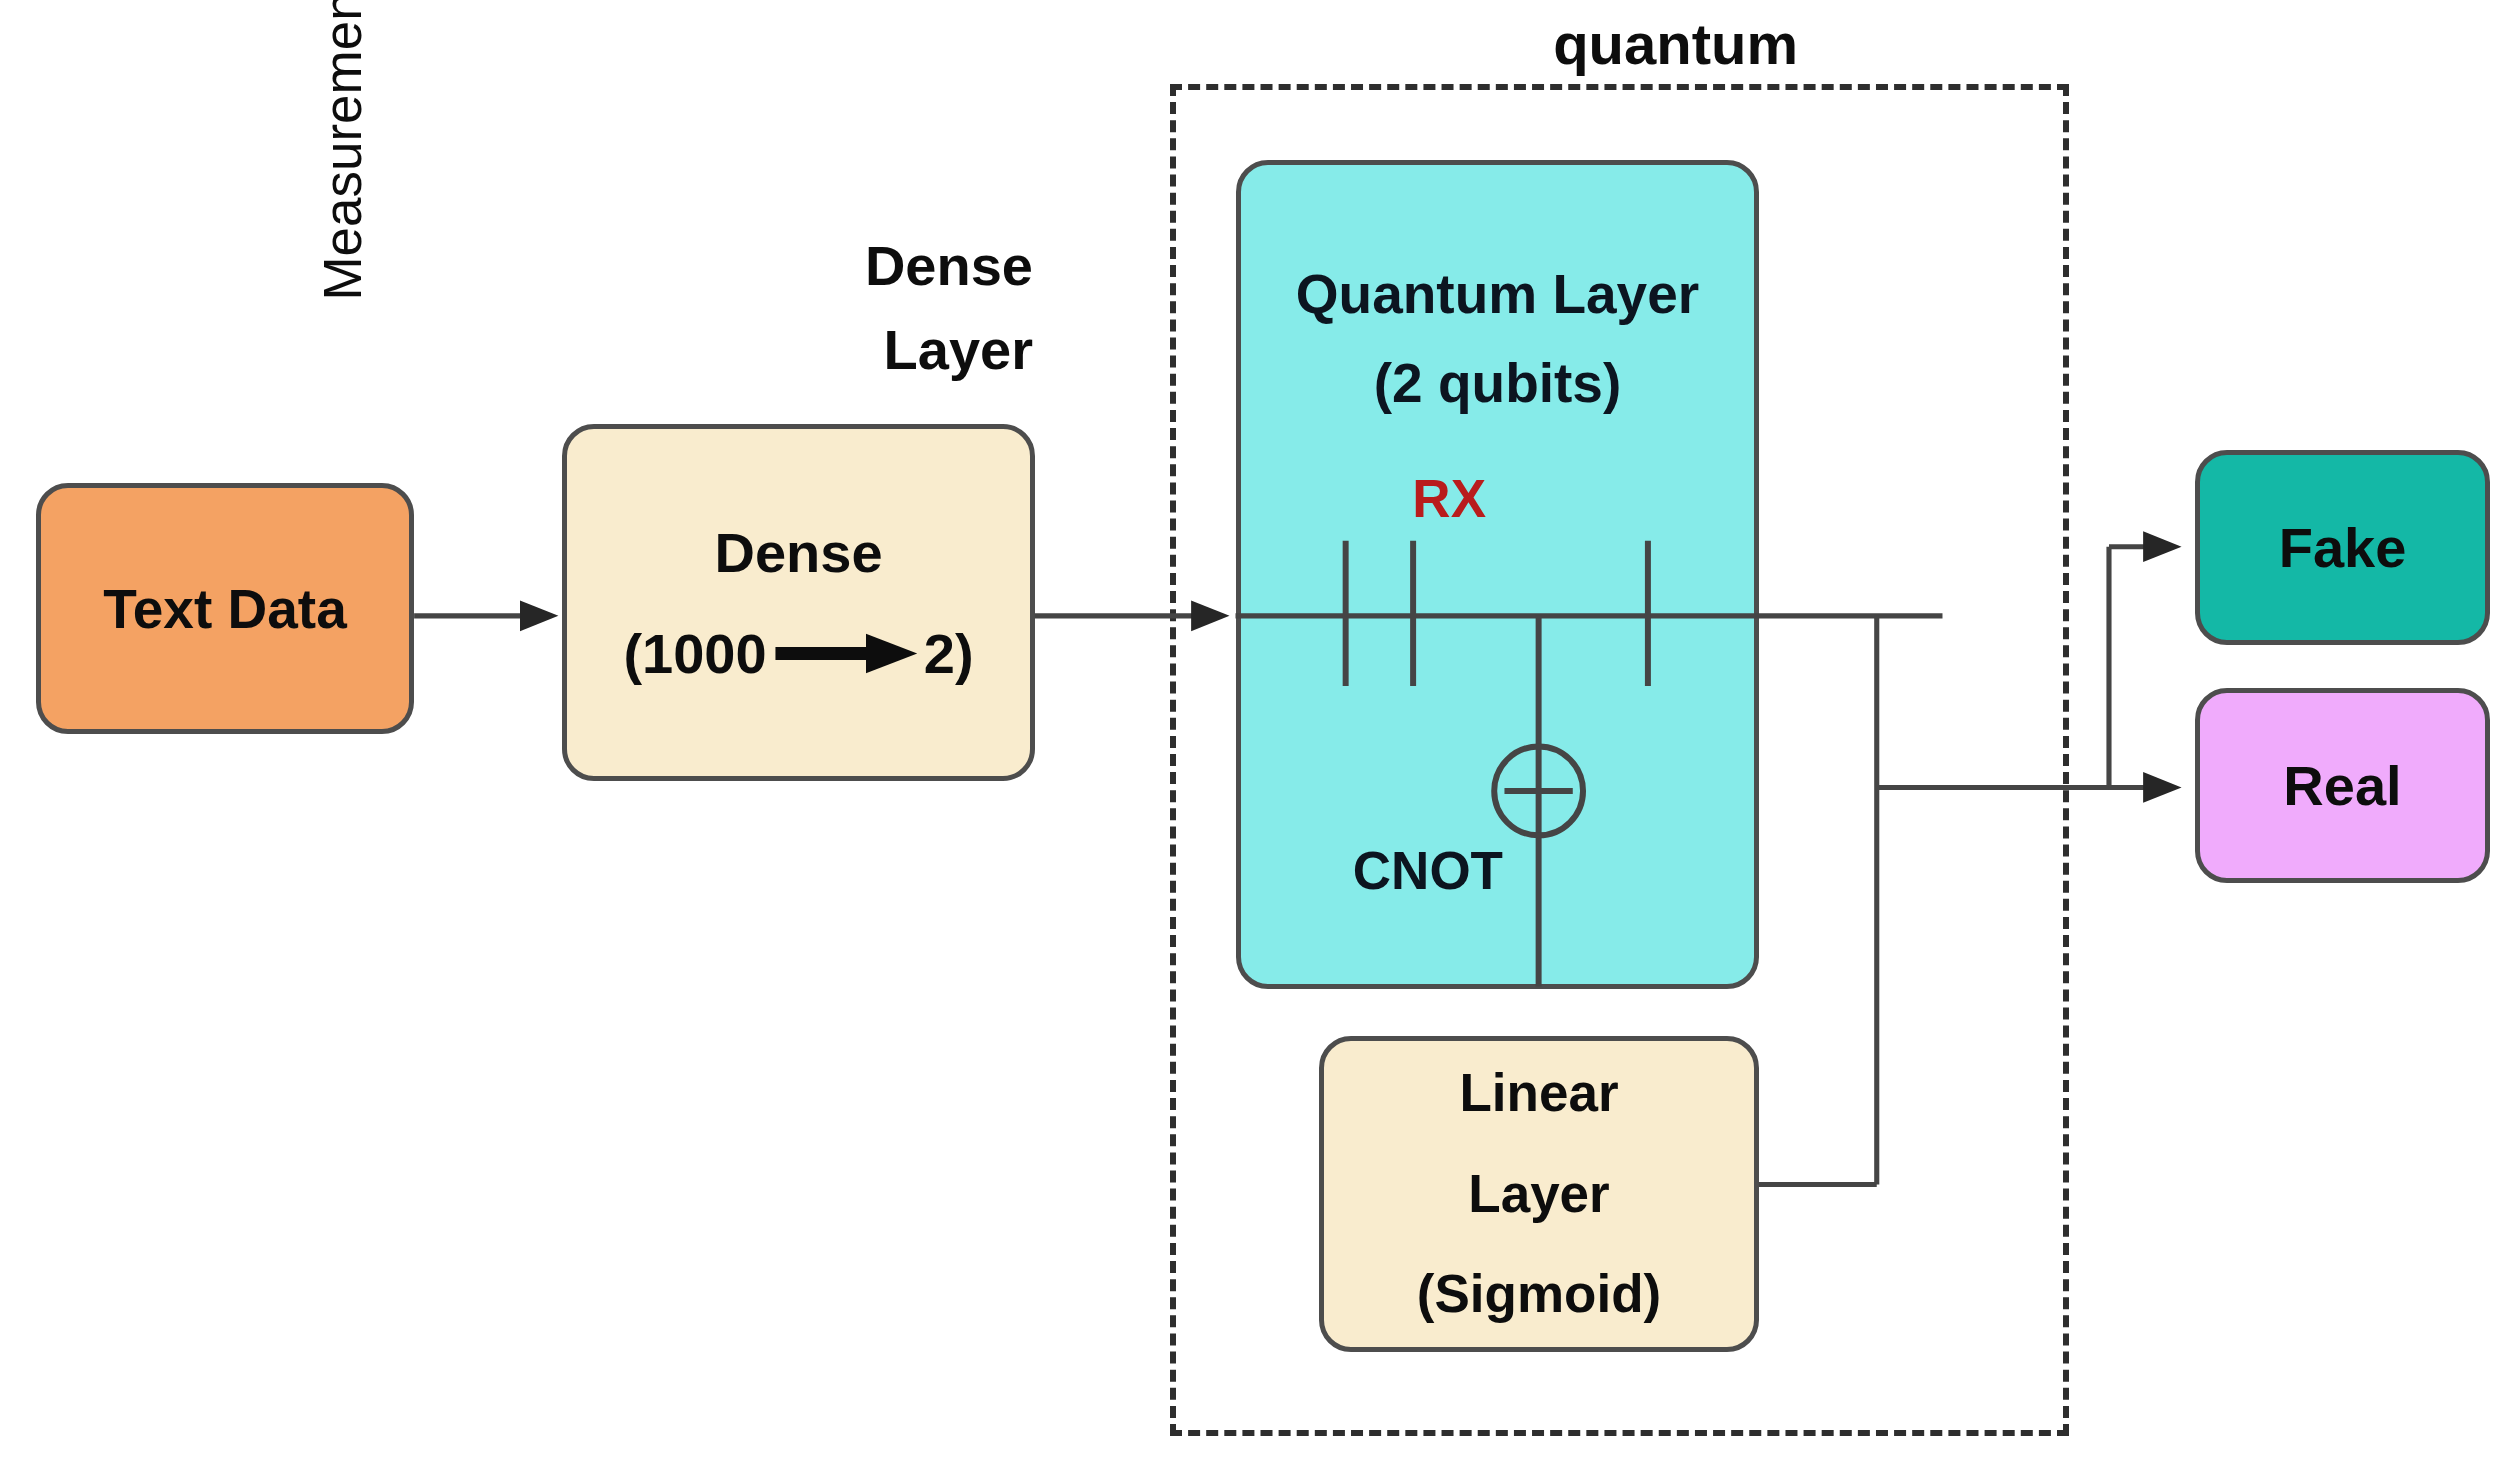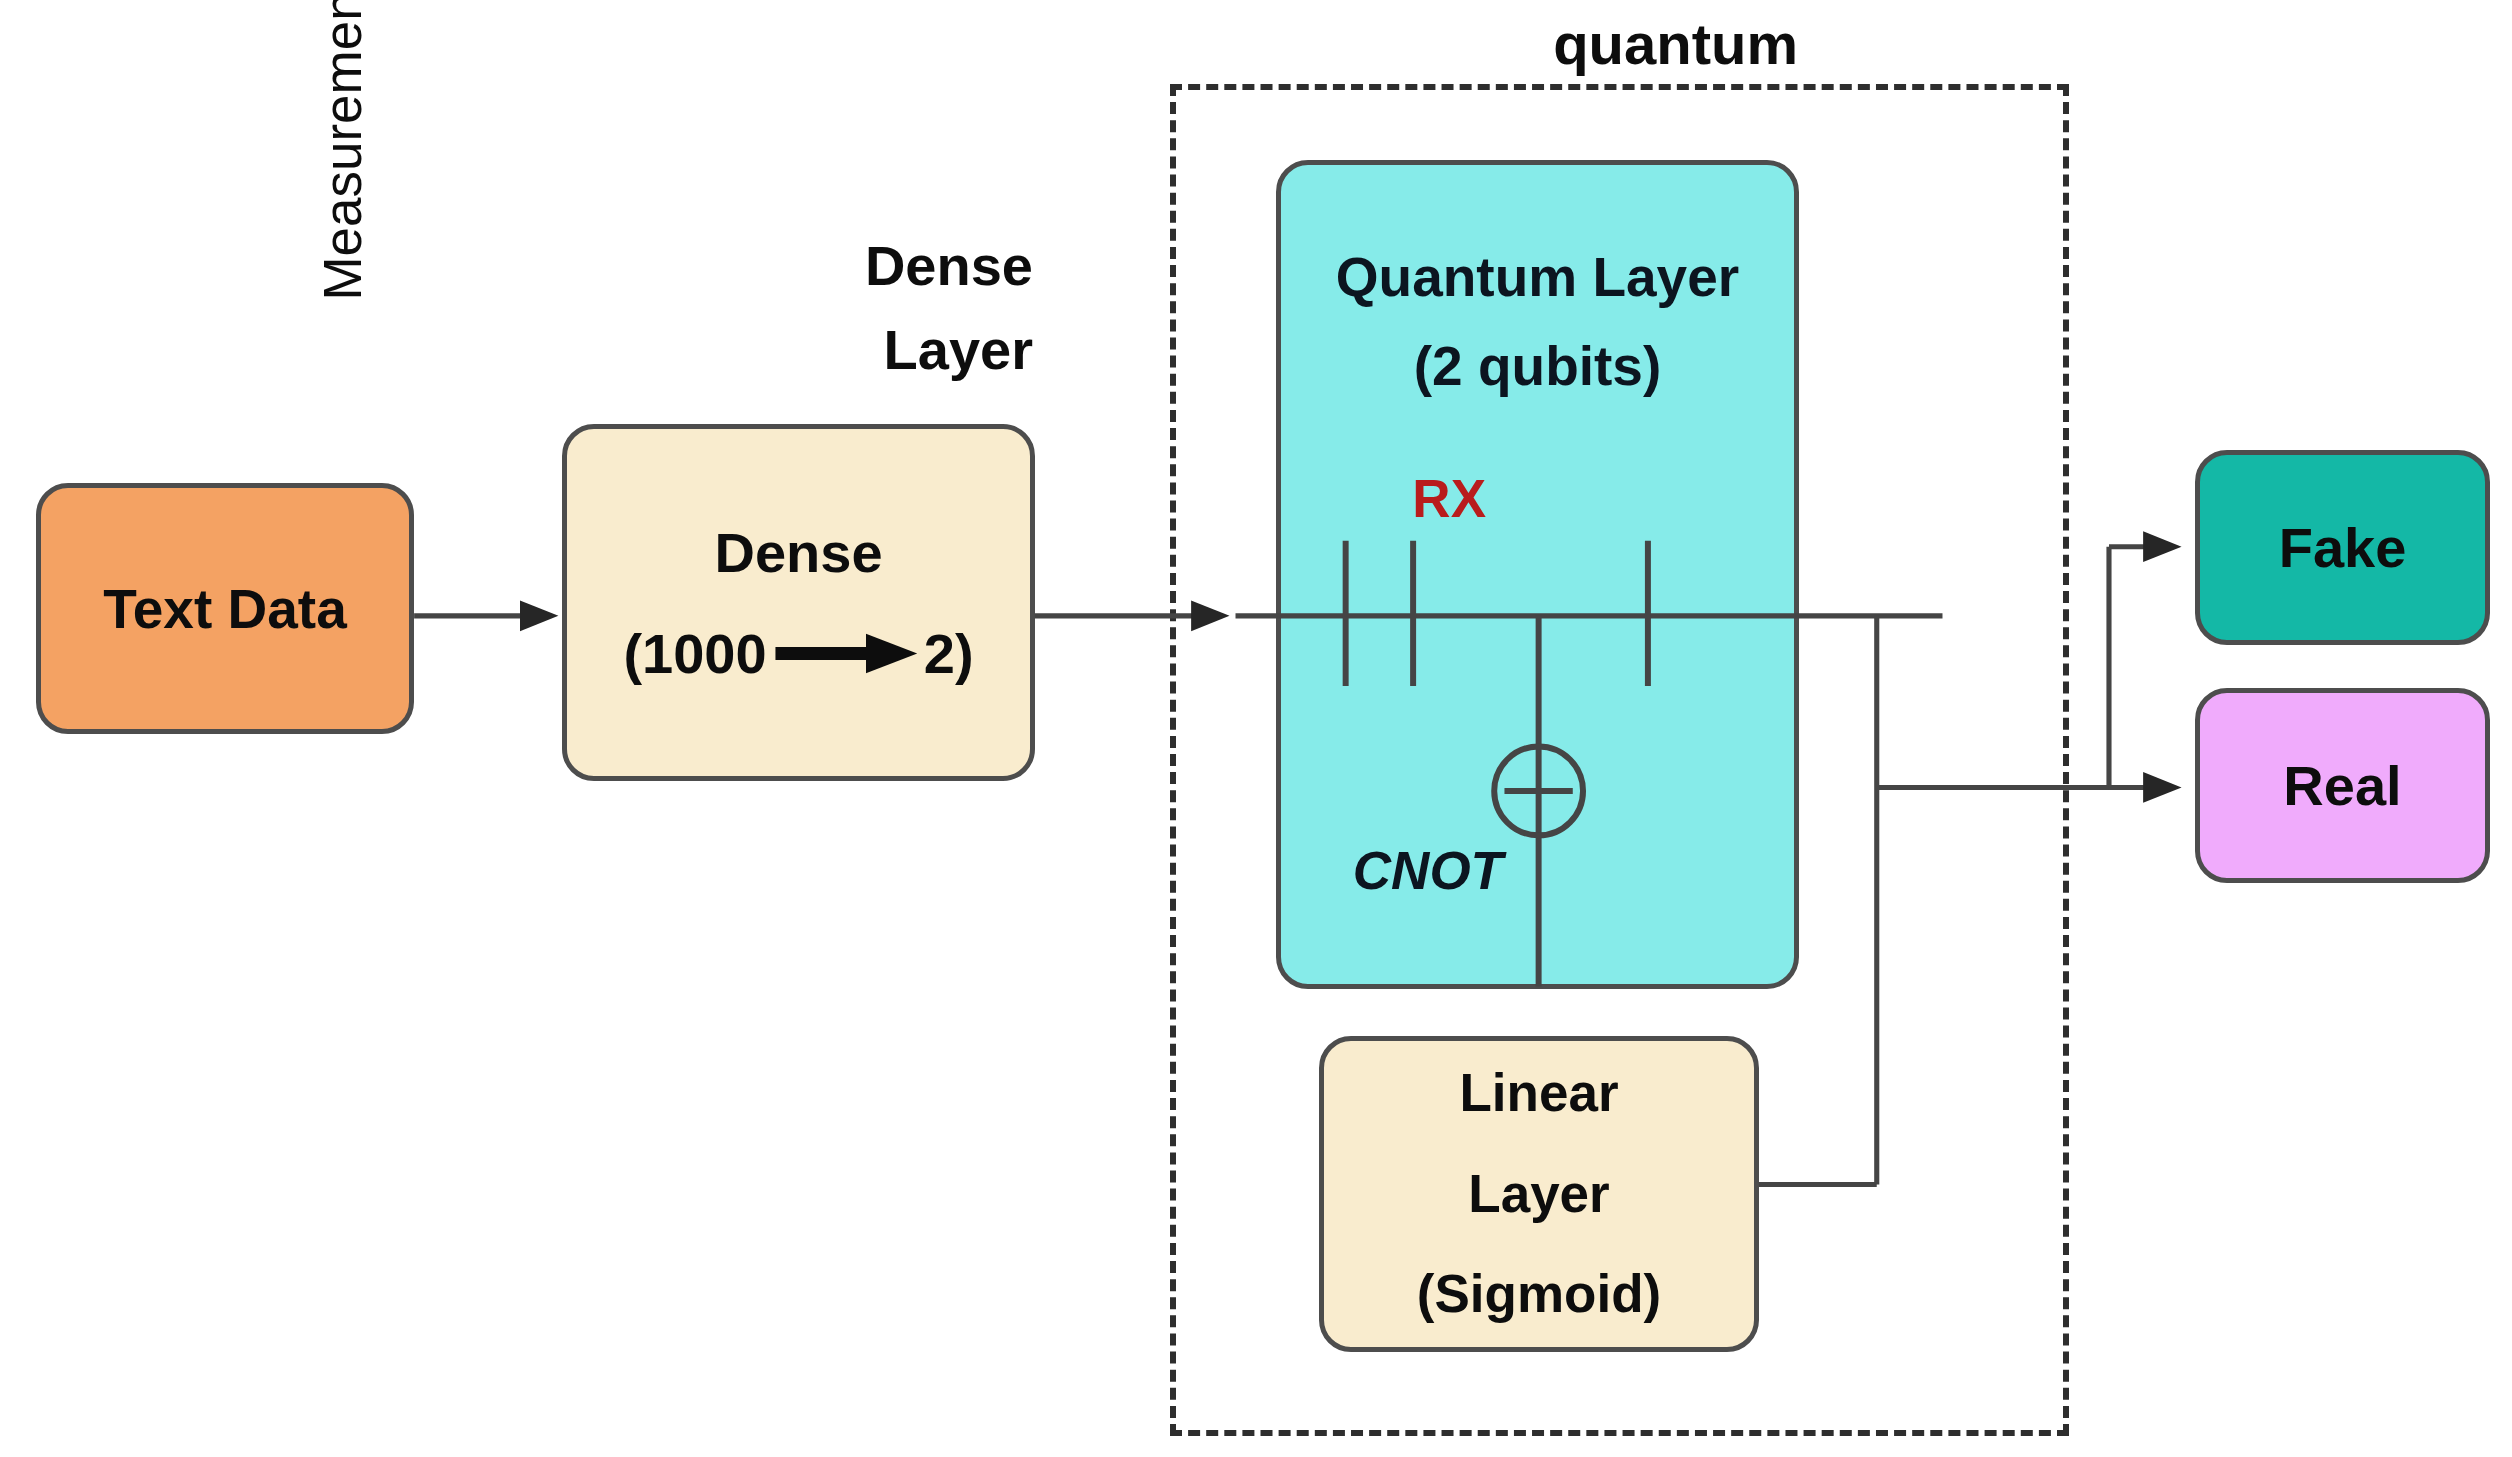--- a/index.html
+++ b/index.html
@@ -14,38 +14,38 @@
   .box{
     position:absolute;display:flex;flex-direction:column;
     align-items:center;justify-content:center;
     border:5.1px solid #4d4d4d;border-radius:32px;
     font-weight:700;text-align:center;z-index:2;
   }
   .text-data-box{left:36px;top:483px;width:378px;height:251px;background:#f4a263;font-size:55px;}
   .dense-box{left:562px;top:424px;width:473px;height:357px;background:#f9ecce;font-size:56px;}
   .dense-box .dense-mapping{display:flex;align-items:center;margin-top:36px;font-size:56px;}
   .quantum-box{left:1236px;top:160px;width:523px;height:829px;background:#86ebe9;
-    justify-content:flex-start;padding-top:68px;font-size:55px;line-height:1.62;color:#0c1520;margin-left:40px;}
+    justify-content:flex-start;padding-top:85px;font-size:55px;line-height:1.62;color:#0c1520;}
   .linear-box{left:1319px;top:1036px;width:440px;height:316px;background:#f9ecce;
     font-size:53px;line-height:1.9;}
   .fake-box{left:2195px;top:450px;width:295px;height:195px;background:#14b8a6;font-size:56px;}
   .real-box{left:2195px;top:688px;width:295px;height:195px;background:#f0abfc;font-size:56px;}
 
   
   .dashed-box{
     position:absolute;left:1170px;top:84px;width:899px;height:1352px;
     border:6px dashed #2e2e2e;z-index:1;background:transparent;
   }
 
   
   .floating-label{position:absolute;font-weight:700;text-align:right;z-index:6;}
   .dense-heading{left:606px;top:224px;width:427px;font-size:56px;line-height:1.5;}
   .quantum-group-label{left:1405px;top:10.2px;width:393px;font-size:58px;}
   .rx-label{left:1315px;top:468px;width:171px;font-size:53px;color:#b91c1c;}
-  .cnot-label{left:1281px;top:840px;width:222px;font-size:53px;color:#0c1520;font-style:italic;}
+  .cnot-label{left:1281px;top:840px;width:222px;font-size:53px;color:#0c1520;}
   .measurement-label{
     left:1672px;top:406px;width:683px;height:68px;
     display:flex;align-items:center;justify-content:center;
     font-size:53px;transform:rotate(-90deg);transform-origin:center;z-index:6;white-space:nowrap;
   }
 
   
   .wires{position:absolute;left:0;top:0;z-index:5;}
 
   

